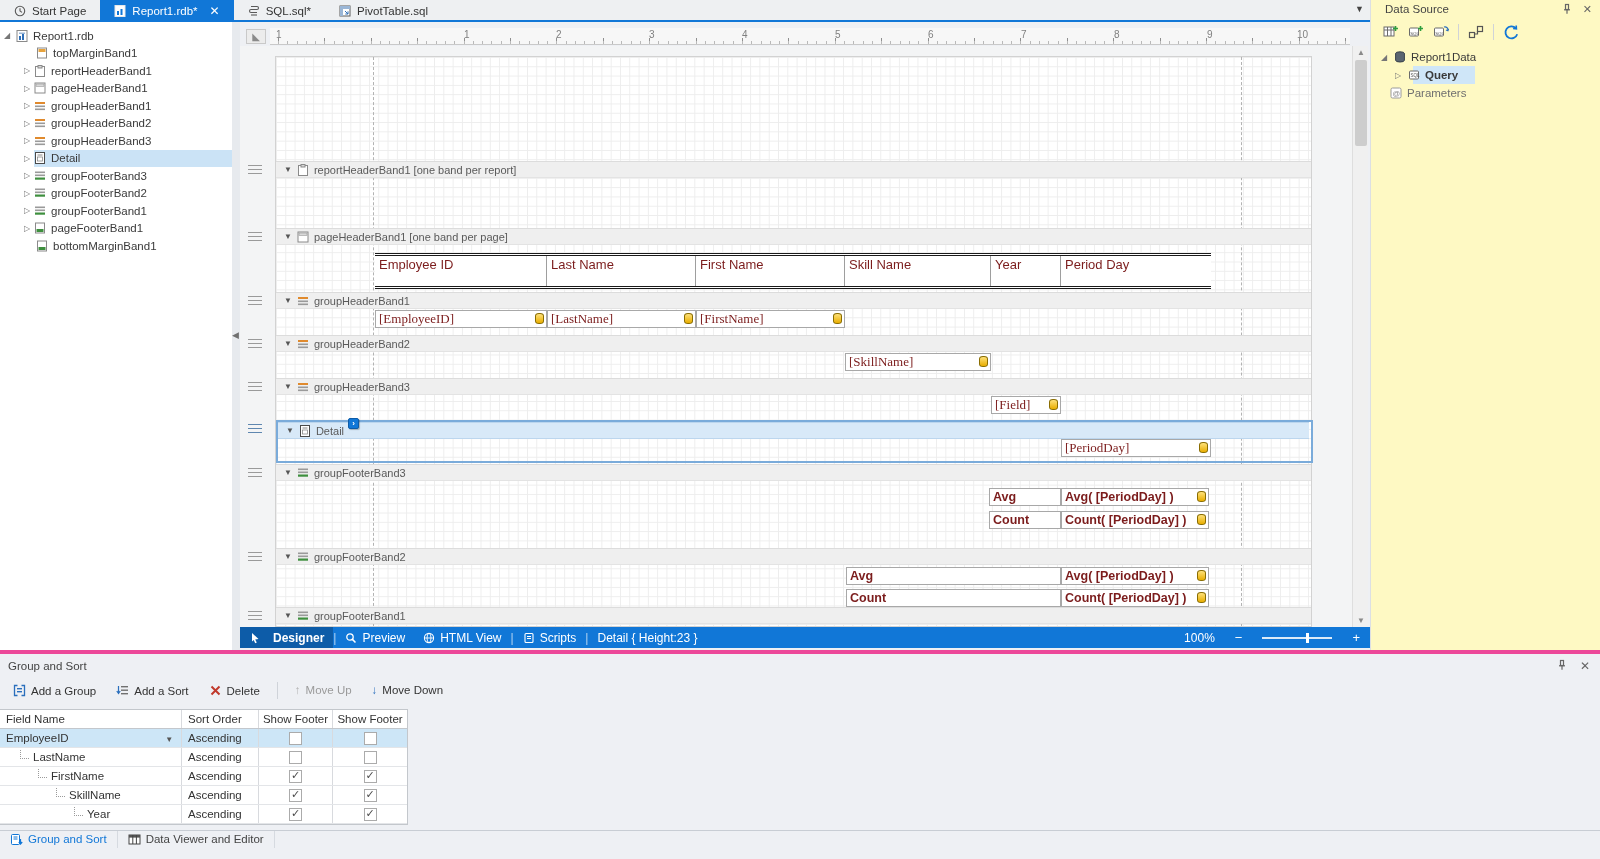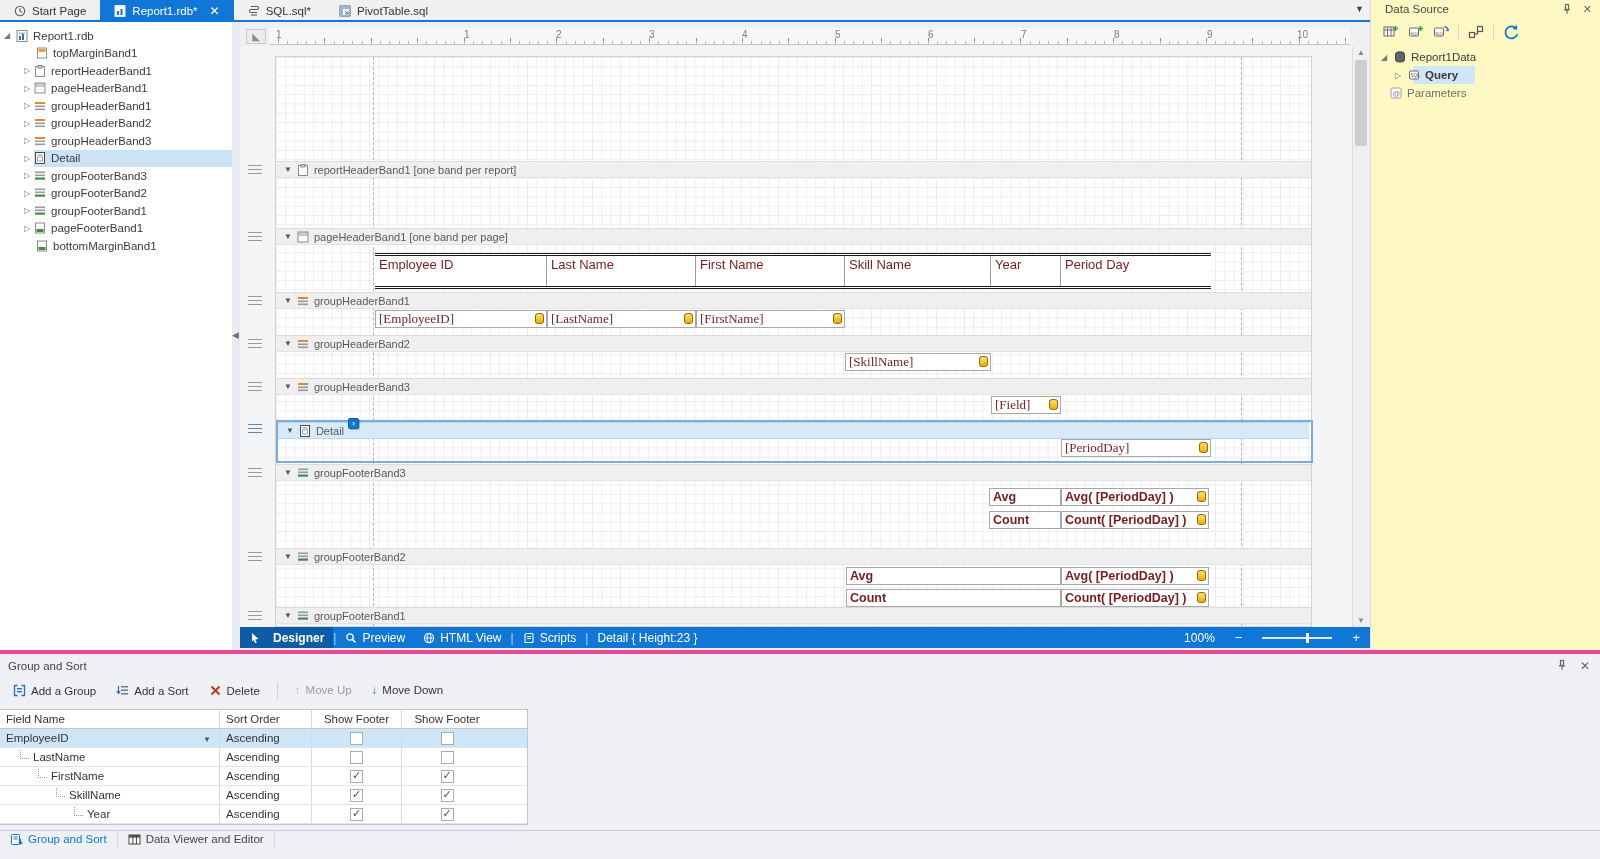--- a/index.html
+++ b/index.html
@@ -87,21 +87,21 @@
 
   
   .bottompanel { position:absolute; left:0; top:650px; width:1600px; height:209px; background:#eef0f4; border-top:4px solid #ec4899;text-decoration:underline; }
   .bp-title { position:absolute; left:8px; top:6px; font-size:11.5px; color:#444; }
   .bp-icons { position:absolute; right:10px; top:5px; display:flex; gap:12px; color:#666; }
   .bp-toolbar { position:absolute; left:6px; top:28px; height:24px; display:flex; align-items:flex-start; gap:6px; }
   .tbtn { display:flex; align-items:center; gap:5px; padding:2px 7px; font-size:11.5px; color:#333; }
   .tbtn.disabled { color:#9a9a9a; }
   .tb-sep { width:1px; height:17px; background:#cfd3d9; margin:0 4px; }
 
-  .gs-table { position:absolute; left:0px; top:55px; width:528px; background:#fff; border:1px solid #c3c7cc; border-left:none; font-size:11.5px; }
+  .gs-table { position:absolute; left:0px; top:55px; width:408px; background:#fff; border:1px solid #c3c7cc; border-left:none; font-size:11.5px; }
   .gs-hrow, .gs-row { display:flex; height:19px; align-items:stretch; }
   .gs-hrow { border-bottom:1px solid #c3c7cc; color:#333; }
   .gs-row { border-bottom:1px solid #e3e5e8; }
   .gs-row.selected { background:#cde6f7; }
   .gs-c { display:flex; align-items:center; padding-left:6px; border-right:1px solid #d8dade; position:relative; }
   .gs-c.c1 { width:220px; }
   .gs-c.c2 { width:92px; }
   .gs-c.c3 { width:90px; justify-content:center; padding-left:0; }
   .gs-c.c4 { width:90px; justify-content:center; padding-left:0; border-right:none; }
   .ddarrow { position:absolute; right:8px; top:6px; font-size:8px; color:#555; }

